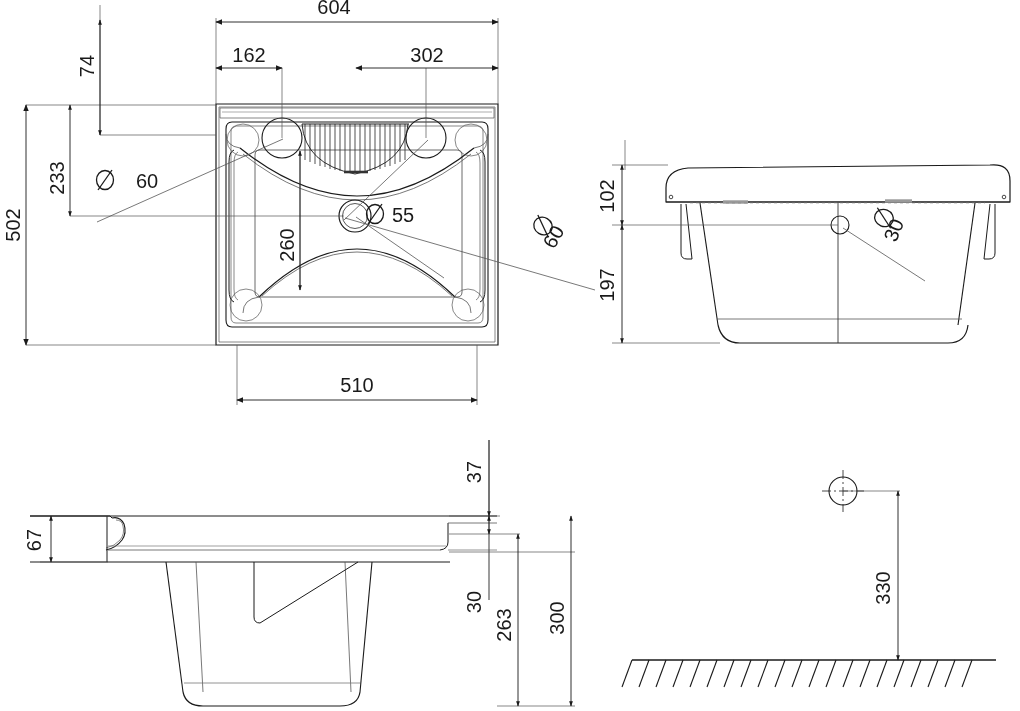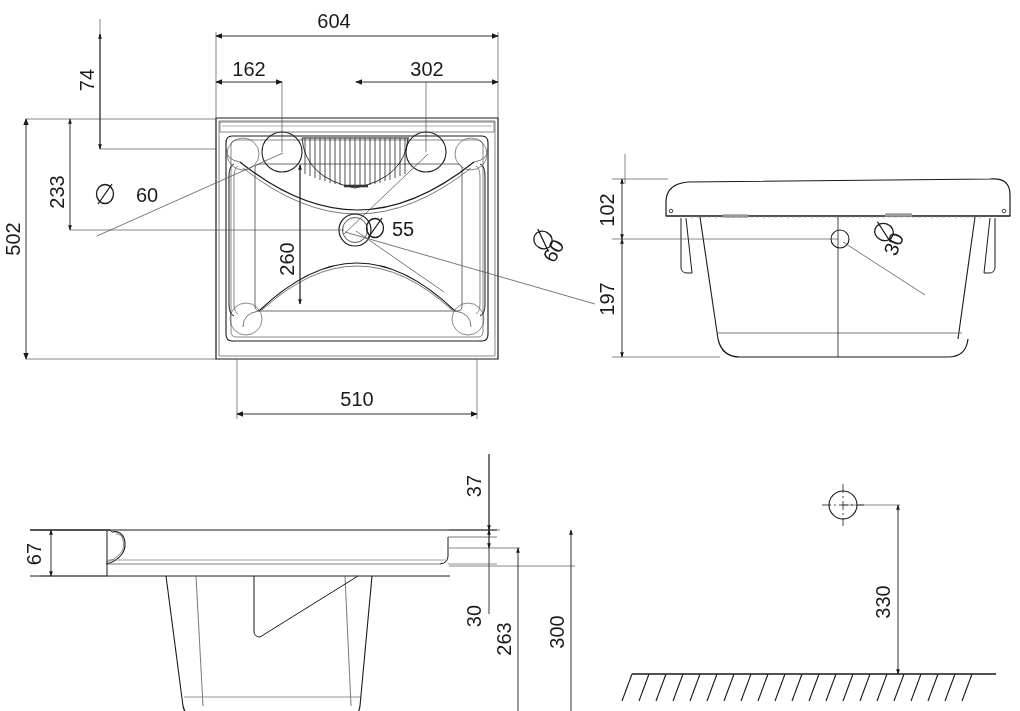--- a/index.html
+++ b/index.html
@@ -1,18 +1,18 @@
 <!DOCTYPE html>
 <html><head>
 <meta charset="utf-8">
 <style>
   html,body{margin:0;padding:0;background:#ffffff;}
   body{width:1020px;height:711px;position:relative;overflow:hidden;
        font-family:"Liberation Sans","DejaVu Sans",sans-serif;color:#000;}
-  #sheet{position:absolute;left:0;top:0;width:1020px;height:535px;margin-top:14px;}
+  #sheet{position:absolute;left:0;top:0;width:1020px;height:535px;}
   svg{display:block;}
   .dimtext{font-family:"Liberation Sans","DejaVu Sans",sans-serif;font-size:20px;fill:#1a1a1a;}
 </style>
 </head>
 <body>
 
 <div id="sheet">
 <svg width="1020" height="711" viewBox="0 0 1020 711" xmlns="http://www.w3.org/2000/svg">
   <defs>
     <marker id="ar" viewBox="0 0 10 10" refX="9" refY="5" markerWidth="8" markerHeight="8" orient="auto-start-reverse">

